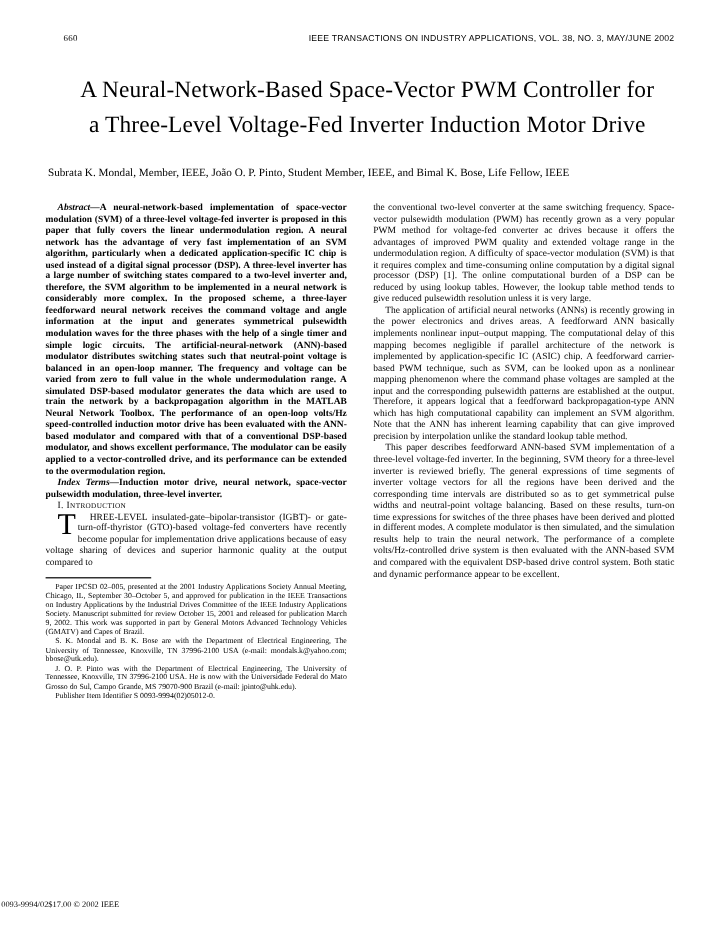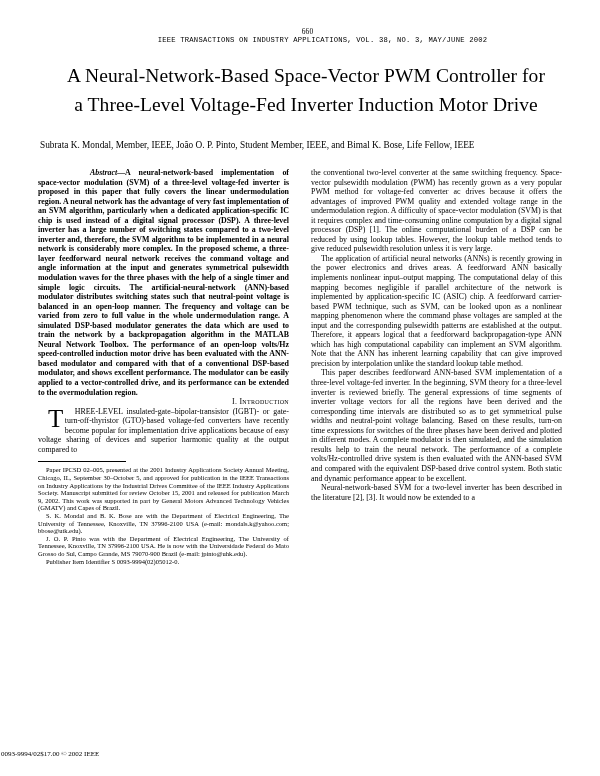--- a/index.html
+++ b/index.html
@@ -22,31 +22,30 @@
     padding: 0;
     box-sizing: border-box;
   }
   .header-row {
     position: absolute;
     top: 27px;
     left: 53px;
     right: 38px;
     display: flex;
     justify-content: space-between;
-    align-items: center;
+    align-items: flex-end;
     font-size: 7.2px;
     letter-spacing: 0.2px;
-    flex-direction: column;
   }
   .header-left {
     font-family: "Liberation Serif", serif;
     font-size: 7.4px;
   }
   .header-right {
-    font-family: Liberation Mono, monospace;
+    font-family: Liberation Sans, sans-serif;
     font-size: 7.2px;
     margin-left: 30px;
   }
   .title {
     position: absolute;
     top: 48px;
     left: 64px;
     right: 52px;
     text-align: center;
     font-size: 19.5px;
@@ -89,34 +88,33 @@
     text-indent: 0;
   }
   .abstract {
     font-weight: bold;
     text-indent: 10px;
     text-align: justify;
   }
   .abstract .lead {
     font-style: italic;
     font-weight: bold;
-    margin-left: 42px;
   }
   .indexterms {
     font-weight: bold;
     text-indent: 10px;
     margin-top: 7px;
     text-align: justify;
   }
   .indexterms .lead {
     font-style: italic;
     font-weight: bold;
   }
   .sect {
-    text-align: right;
+    text-align: left;
     text-indent: 0;
     margin-top: 10px;
     margin-bottom: 3px;
     font-size: 7.9px;
     font-variant: small-caps;
     letter-spacing: 0.3px;
   }
   .dropcap-para {
     text-indent: 0;
     position: relative;
@@ -169,40 +167,40 @@
   <div class="authors">
     <span>Subrata K. Mondal, Member, IEEE, João O. P. Pinto, Student Member, IEEE, and Bimal K. Bose, Life Fellow, IEEE</span>
   </div>
 
   <div class="columns">
 
     <div class="col">
 
       <p class="abstract"><span class="lead">Abstract—</span><span>A neural-network-based implementation of space-vector modulation (SVM) of a three-level voltage-fed inverter is proposed in this paper that fully covers the linear undermodulation region. A neural network has the advantage of very fast implementation of an SVM algorithm, particularly when a dedicated application-specific IC chip is used instead of a digital signal processor (DSP). A three-level inverter has a large number of switching states compared to a two-level inverter and, therefore, the SVM algorithm to be implemented in a neural network is considerably more complex. In the proposed scheme, a three-layer feedforward neural network receives the command voltage and angle information at the input and generates symmetrical pulsewidth modulation waves for the three phases with the help of a single timer and simple logic circuits. The artificial-neural-network (ANN)-based modulator distributes switching states such that neutral-point voltage is balanced in an open-loop manner. The frequency and voltage can be varied from zero to full value in the whole undermodulation range. A simulated DSP-based modulator generates the data which are used to train the network by a backpropagation algorithm in the MATLAB Neural Network Toolbox. The performance of an open-loop volts/Hz speed-controlled induction motor drive has been evaluated with the ANN-based modulator and compared with that of a conventional DSP-based modulator, and shows excellent performance. The modulator can be easily applied to a vector-controlled drive, and its performance can be extended to the overmodulation region.</span></p>
 
+      <p class="indexterms"><span class="lead">Index Terms—</span><span>Induction motor drive, neural network, space-vector pulsewidth modulation, three-level inverter.</span></p>
 
       <p class="sect">I.  Introduction</p>
 
       <p class="dropcap-para"><span class="dropcap">T</span><span>HREE-LEVEL insulated-gate–bipolar-transistor (IGBT)- or gate-turn-off-thyristor (GTO)-based voltage-fed converters have recently become popular for implementation drive applications because of easy voltage sharing of devices and superior harmonic quality at the output compared to</span></p>
 
       <hr class="rule">
 
       <div class="footnotes">
         <p>Paper IPCSD 02–005, presented at the 2001 Industry Applications Society Annual Meeting, Chicago, IL, September 30–October 5, and approved for publication in the IEEE Transactions on Industry Applications by the Industrial Drives Committee of the IEEE Industry Applications Society. Manuscript submitted for review October 15, 2001 and released for publication March 9, 2002. This work was supported in part by General Motors Advanced Technology Vehicles (GMATV) and Capes of Brazil.</p>
         <p>S. K. Mondal and B. K. Bose are with the Department of Electrical Engineering, The University of Tennessee, Knoxville, TN 37996-2100 USA (e-mail: mondals.k@yahoo.com; bbose@utk.edu).</p>
         <p>J. O. P. Pinto was with the Department of Electrical Engineering, The University of Tennessee, Knoxville, TN 37996-2100 USA. He is now with the Universidade Federal do Mato Grosso do Sul, Campo Grande, MS 79070-900 Brazil (e-mail: jpinto@uhk.edu).</p>
         <p>Publisher Item Identifier S 0093-9994(02)05012-0.</p>
       </div>
 
     </div>
 
     <div class="col">
       <p class="noindent">the conventional two-level converter at the same switching frequency. Space-vector pulsewidth modulation (PWM) has recently grown as a very popular PWM method for voltage-fed converter ac drives because it offers the advantages of improved PWM quality and extended voltage range in the undermodulation region. A difficulty of space-vector modulation (SVM) is that it requires complex and time-consuming online computation by a digital signal processor (DSP) [1]. The online computational burden of a DSP can be reduced by using lookup tables. However, the lookup table method tends to give reduced pulsewidth resolution unless it is very large.</p>
       <p>The application of artificial neural networks (ANNs) is recently growing in the power electronics and drives areas. A feedforward ANN basically implements nonlinear input–output mapping. The computational delay of this mapping becomes negligible if parallel architecture of the network is implemented by application-specific IC (ASIC) chip. A feedforward carrier-based PWM technique, such as SVM, can be looked upon as a nonlinear mapping phenomenon where the command phase voltages are sampled at the input and the corresponding pulsewidth patterns are established at the output. Therefore, it appears logical that a feedforward backpropagation-type ANN which has high computational capability can implement an SVM algorithm. Note that the ANN has inherent learning capability that can give improved precision by interpolation unlike the standard lookup table method.</p>
       <p>This paper describes feedforward ANN-based SVM implementation of a three-level voltage-fed inverter. In the beginning, SVM theory for a three-level inverter is reviewed briefly. The general expressions of time segments of inverter voltage vectors for all the regions have been derived and the corresponding time intervals are distributed so as to get symmetrical pulse widths and neutral-point voltage balancing. Based on these results, turn-on time expressions for switches of the three phases have been derived and plotted in different modes. A complete modulator is then simulated, and the simulation results help to train the neural network. The performance of a complete volts/Hz-controlled drive system is then evaluated with the ANN-based SVM and compared with the equivalent DSP-based drive control system. Both static and dynamic performance appear to be excellent.</p>
-      <p>Neural-network-based SVM for a two-level inverter has been described in the literature [2], [3]. It would now be extended to a</p>
     </div>
 
   </div>
 
   <div class="bottom-bar">0093-9994/02$17.00 © 2002 IEEE</div>
 
 </div>
 
 </body></html>

